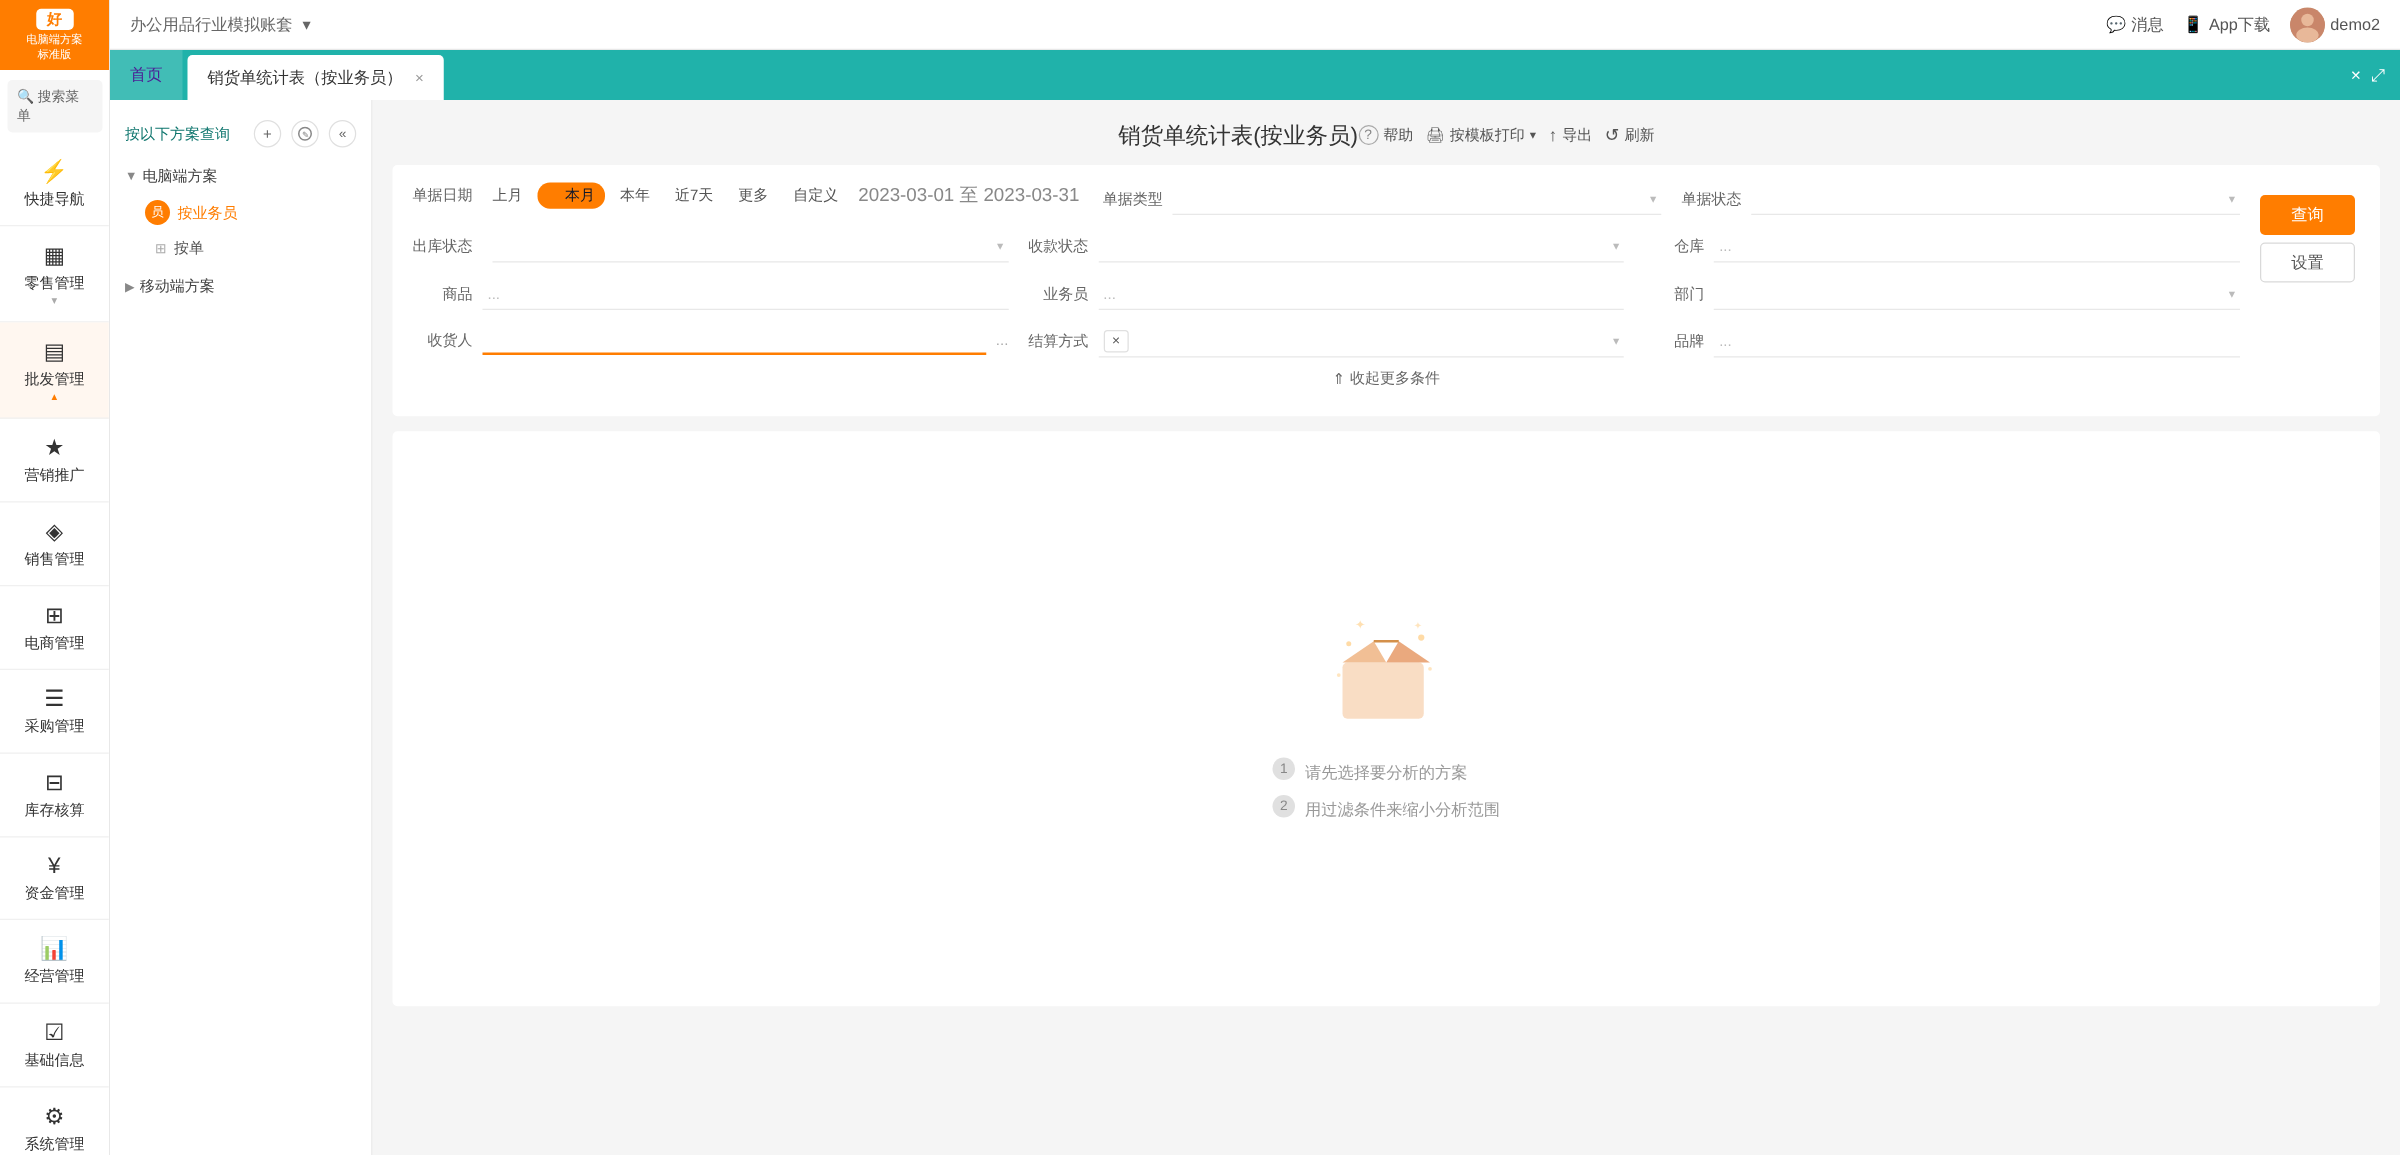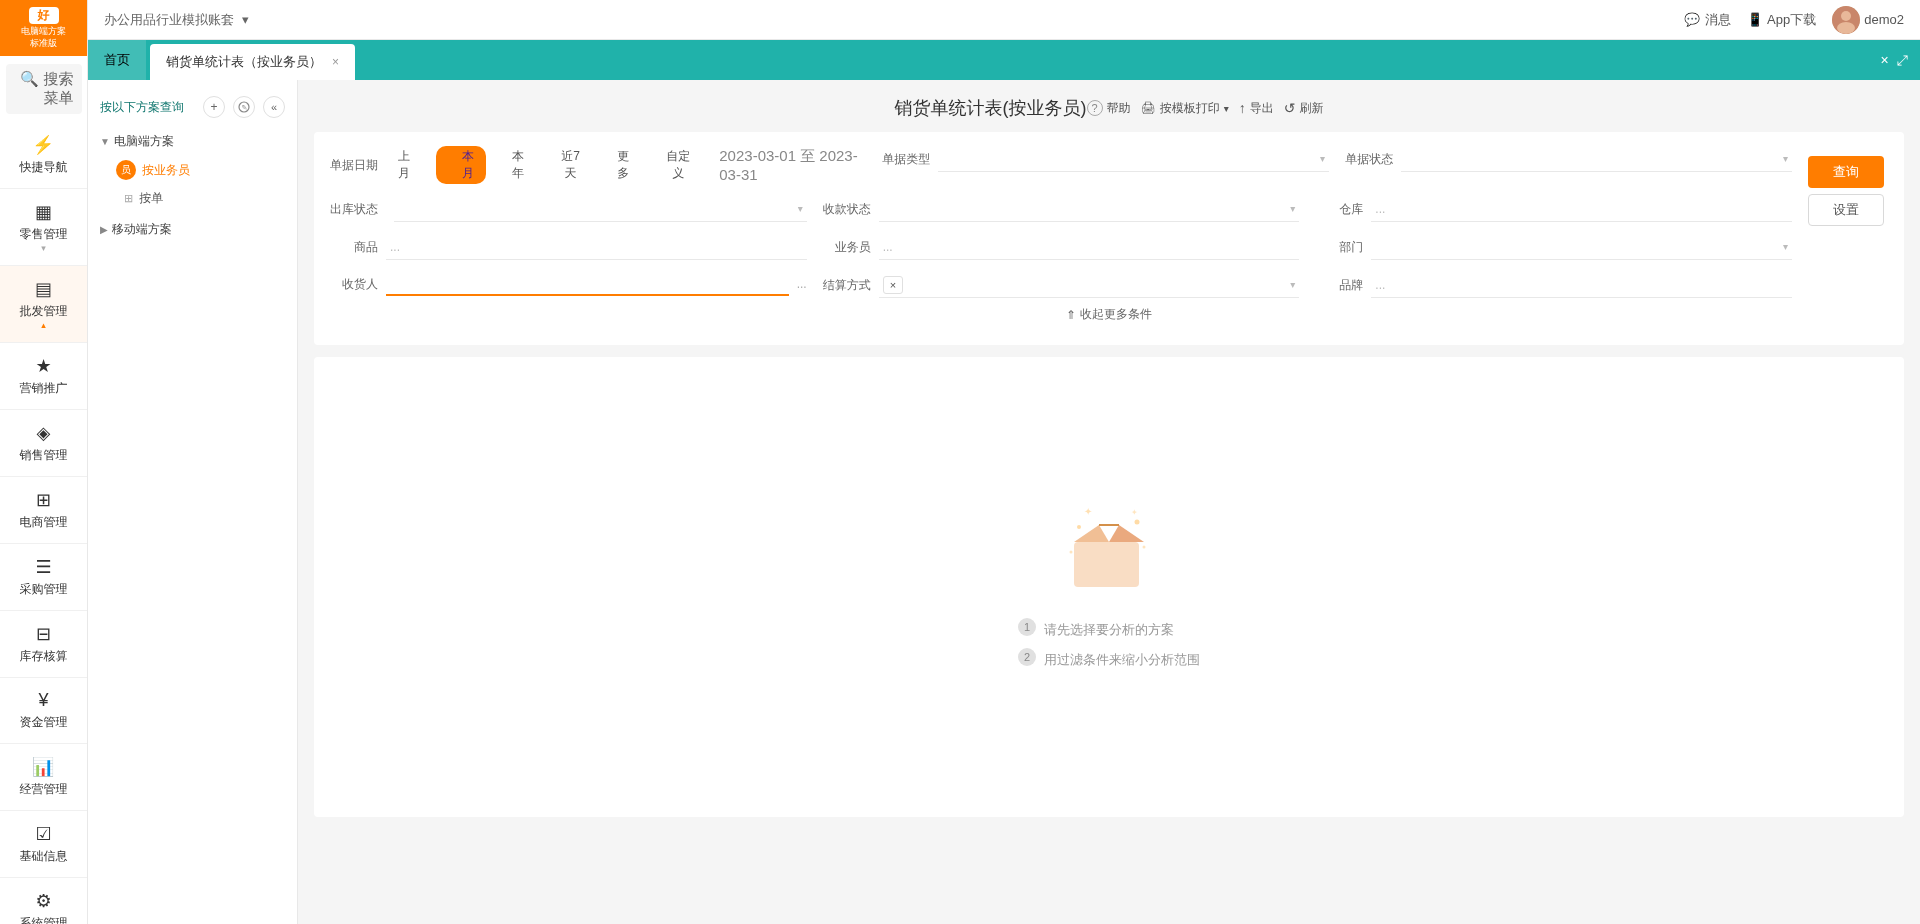--- a/index.html
+++ b/index.html
@@ -50,21 +50,21 @@
       display: flex;
       flex-direction: column;
       align-items: center;
       padding: 12px 5px;
       cursor: pointer;
       color: #333;
       font-size: 12px;
       border-bottom: 1px solid #f0f0f0;
     }
     .sidebar-item .s-icon { font-size: 18px; margin-bottom: 3px; }
-    .sidebar-search { background: #f5f5f5; border-radius: 4px; padding: 6px 8px; width: 76px; font-size: 15px; color: #666; text-align: right; margin: 8px 0; }
+    .sidebar-search { background: #f5f5f5; border-radius: 4px; padding: 6px 8px; width: 76px; font-size: 11px; color: #666; text-align: left; margin: 8px 0; }
 
     
     .main { flex: 1; display: flex; flex-direction: column; height: 100%; overflow: hidden; }
 
     
     .topbar {
       height: 40px;
       background: #fff;
       display: flex;
       align-items: center;
@@ -90,21 +90,21 @@
     .tab-item {
       height: 40px;
       display: flex;
       align-items: center;
       padding: 0 16px;
       cursor: pointer;
       color: rgba(255,255,255,0.8);
       font-size: 13px;
       gap: 6px;
     }
-    .tab-item.home { background: rgba(255,255,255,0.15); color: #000000; }
+    .tab-item.home { background: rgba(255,255,255,0.15); color: #4c1d95; }
     .tab-item.active { background: #fff; color: #333; border-radius: 4px 4px 0 0; margin: 4px 0 0 4px; height: 36px; }
     .tab-item .close-btn { color: #999; font-size: 12px; cursor: pointer; margin-left: 4px; }
     .tab-expand { margin-left: auto; padding-right: 12px; color: #fff; display: flex; gap: 8px; font-size: 16px; cursor: pointer; }
 
     
     .content-area { flex: 1; display: flex; overflow: hidden; background: #f5f5f5; }
 
     
     .left-panel {
       width: 210px;
@@ -142,23 +142,23 @@
     .export-btn { display: flex; align-items: center; gap: 4px; cursor: pointer; color: #555; font-size: 12px; }
 
     
     .filter-form { background: #fff; border-radius: 4px; padding: 14px 16px; margin-bottom: 12px; }
     .filter-row { display: flex; align-items: flex-start; gap: 16px; margin-bottom: 12px; }
     .filter-row:last-child { margin-bottom: 0; }
     .filter-group { display: flex; align-items: center; flex: 1; gap: 8px; }
     .filter-label { color: #666; font-size: 12px; white-space: nowrap; min-width: 48px; text-align: right; }
 
     
-    .date-filter { display: flex; align-items: center; gap: 14px; flex: 1; }
+    .date-filter { display: flex; align-items: center; gap: 4px; flex: 1; }
     .date-btn { padding: 2px 8px; border-radius: 3px; font-size: 12px; cursor: pointer; color: #555; border: none; background: transparent; }
-    .date-btn.active { background: #ff7d00; color: #4c1d95; border-radius: 10px; padding-left: 22px; }
+    .date-btn.active { background: #ff7d00; color: #0f172a; border-radius: 10px; padding-left: 22px; }
     .date-range { font-size: 15px; color: #888; margin-left: 4px; }
 
     
     .tag-clear { display: flex; align-items: center; gap: 4px; border: 1px solid #e0e0e0; border-radius: 3px; padding: 2px 6px; font-size: 11px; color: #555; cursor: pointer; }
 
     
     .collapse-bar { display: flex; align-items: center; justify-content: center; padding: 8px 0; cursor: pointer; color: #666; font-size: 12px; gap: 4px; }
 
     
     .empty-state { display: flex; flex-direction: column; align-items: center; justify-content: center; padding: 80px 0; }

